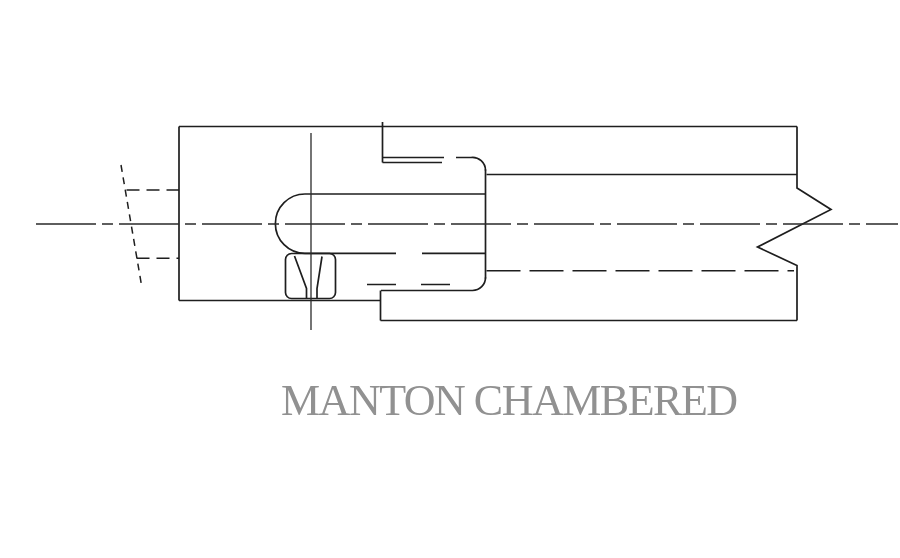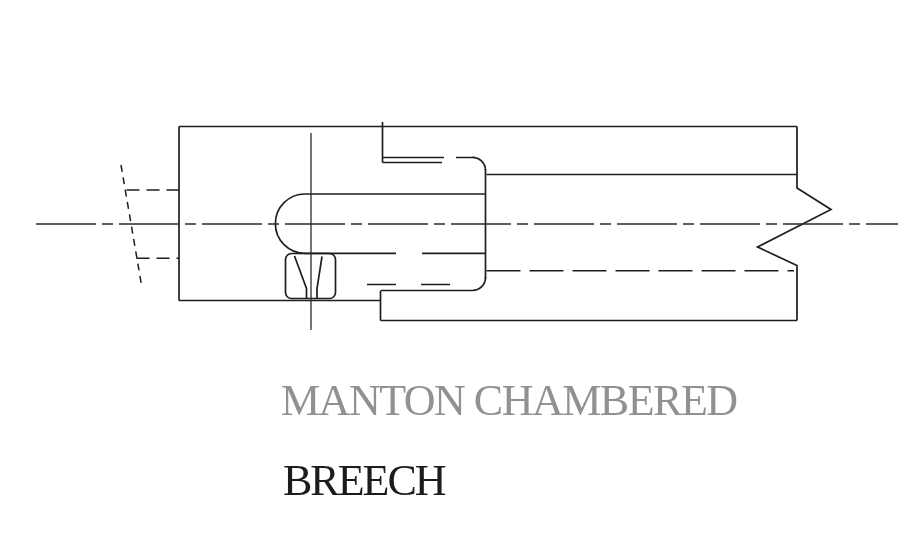--- a/index.html
+++ b/index.html
@@ -91,15 +91,14 @@
     </g>
 
     <g stroke="#2a2a2a" stroke-width="1.3">
       <path d="M36 224 H898" stroke-dasharray="60 6 11 6"></path>
       <path d="M311 133 V330"></path>
     </g>
   </svg>
 
   <div class="caption caption1" style="color: rgb(145, 145, 145);">MANTON CHAMBERED</div>
 
-  <div class="caption caption2" style="color: rgb(28, 28, 28);">BREECH</div>
 
 </div>
 
 </body></html>

